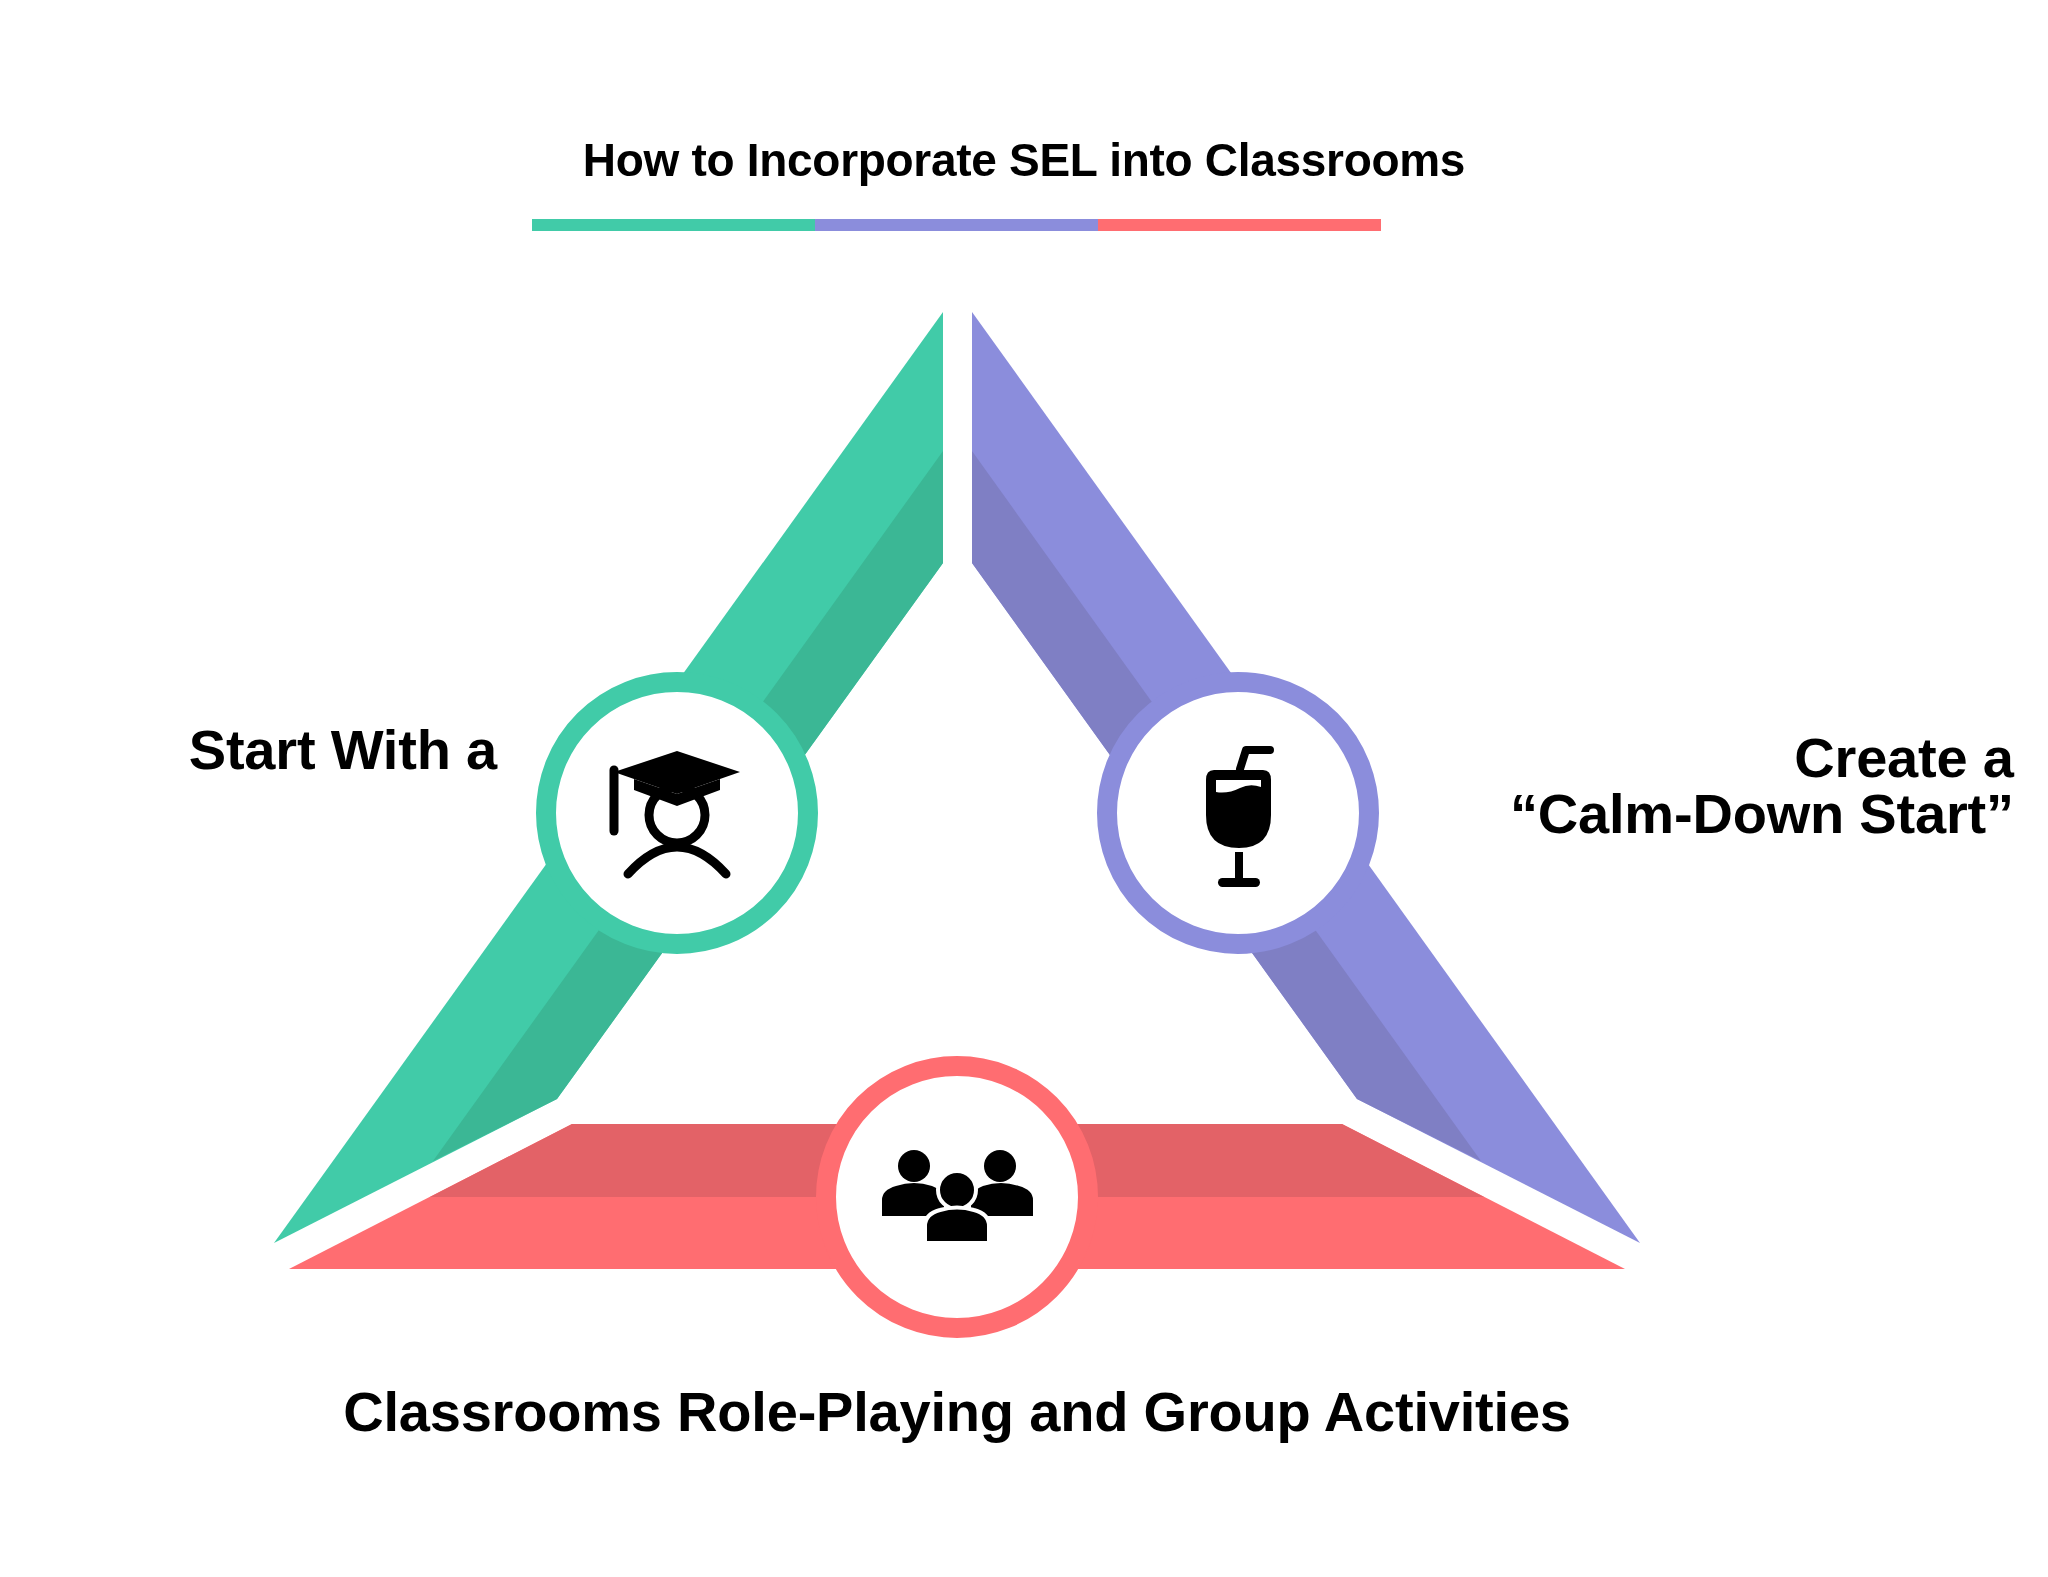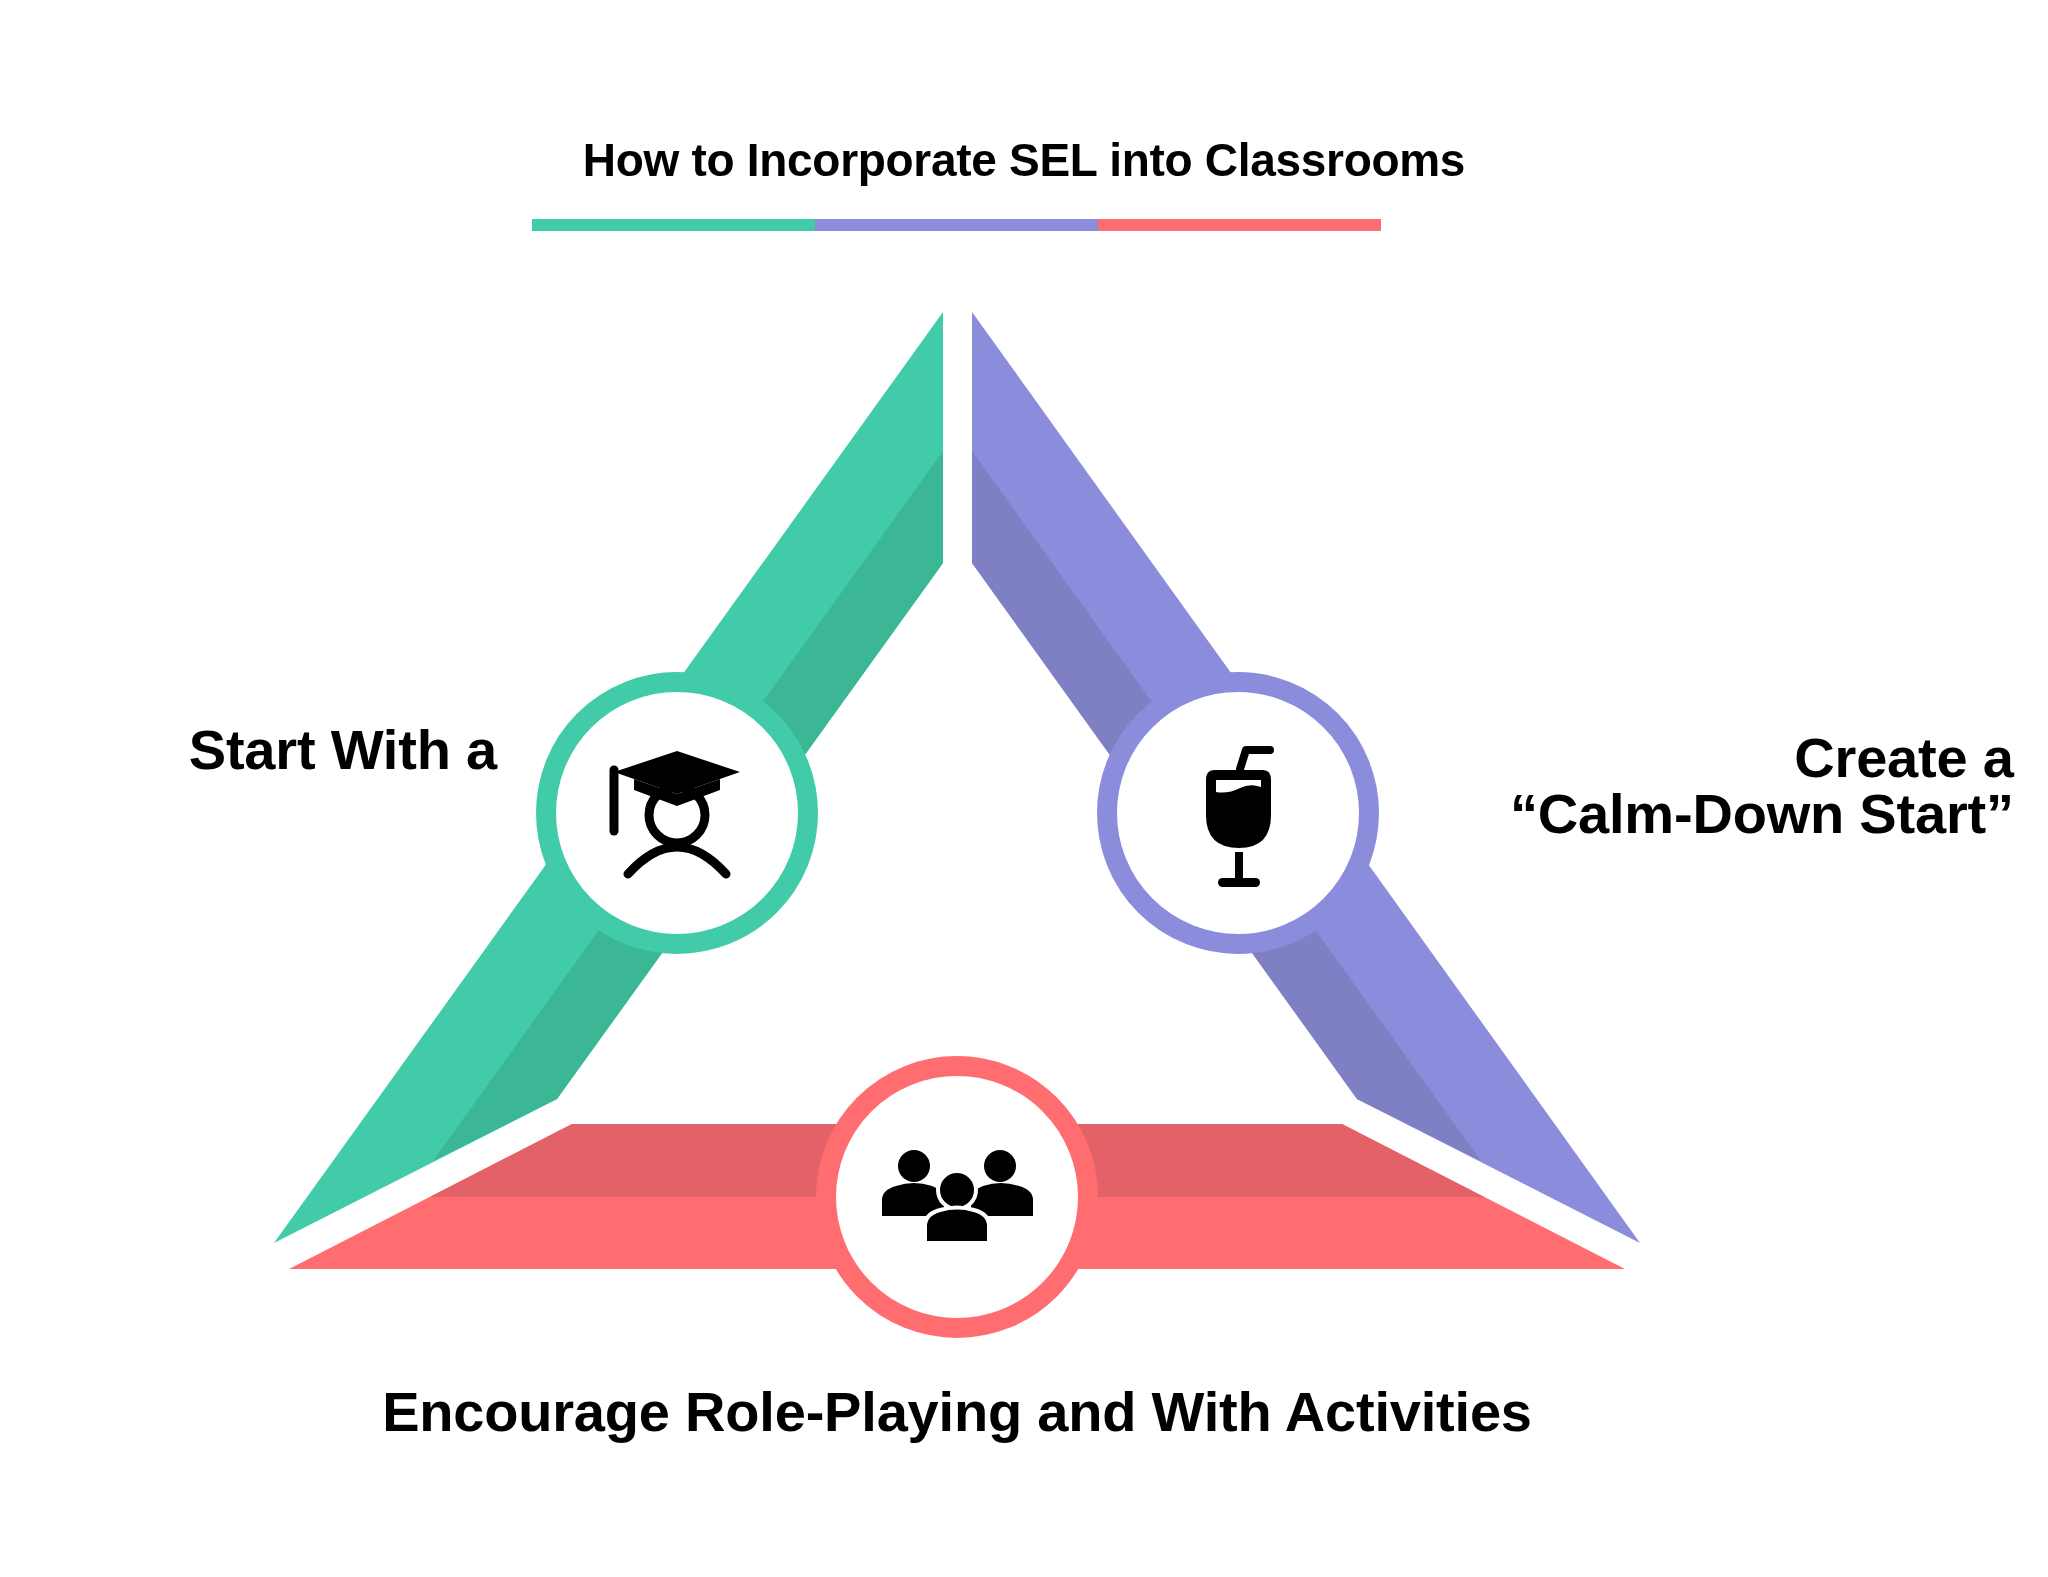--- a/index.html
+++ b/index.html
@@ -94,15 +94,15 @@
   <div class="label label-left">
     <span>Start With a</span>
   </div>
 
   <div class="label label-right">
     <span>Create a</span>
     <span>“Calm-Down Start”</span>
   </div>
 
   <div class="label label-bottom">
-    <span>Encourage Role-Playing and With Activities</span>
+    <span>Classrooms Role-Playing and Group Activities</span>
   </div>
 </div>
 
 </body></html>

